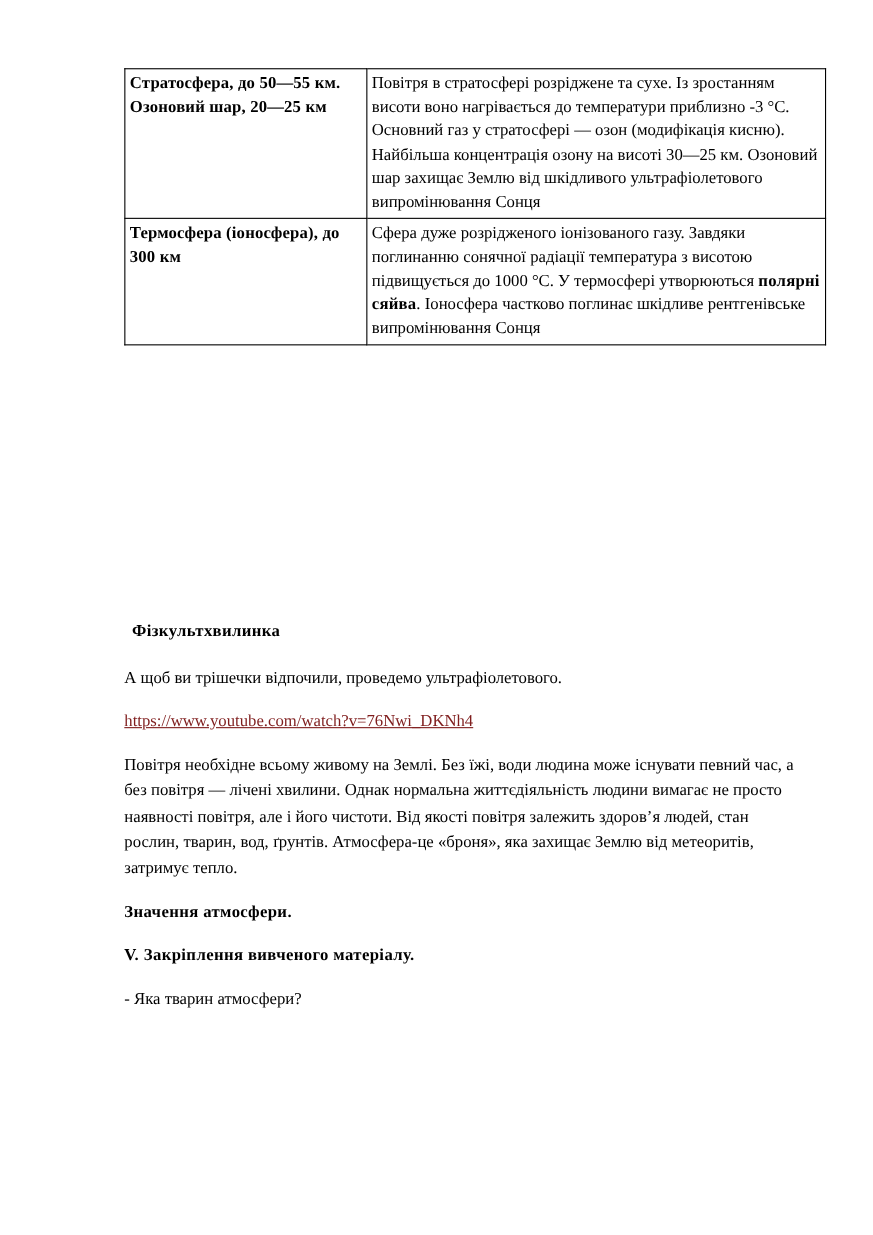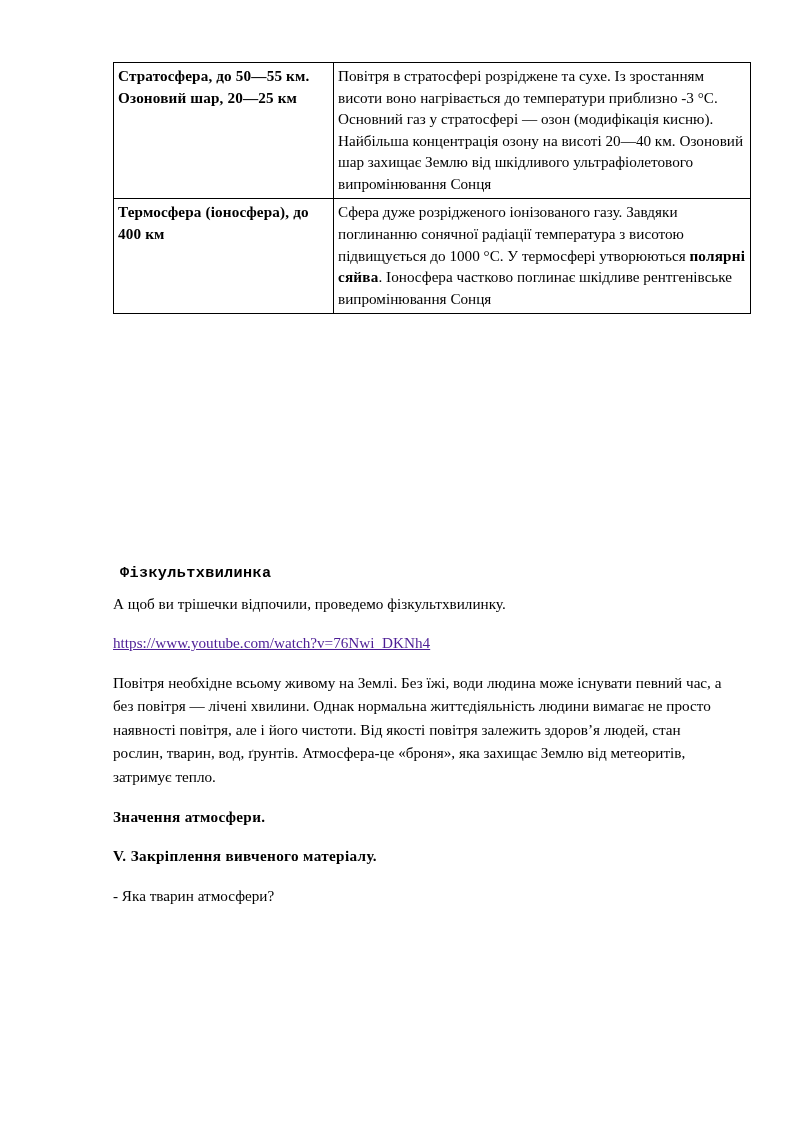--- a/index.html
+++ b/index.html
@@ -67,59 +67,59 @@
     text-align: left;
   }
   .p.heading {
     font-weight: bold;
     letter-spacing: 0.35px;
   }
   .p.indent {
     padding-left: 7px;
   }
   .link {
-    color: #4c1d95;
+    color: #7f1d1d;
     text-decoration: underline;
     font-size: 15.2px;
     line-height: 1.55;
     word-break: break-all;
   }
   .p.block {
     margin-bottom: 16px;
   }
-  .gap-wide { margin-bottom: 6px; font-family: Liberation Mono, monospace; }
+  .gap-wide { margin-bottom: 19px; }
   .nowrapsp { white-space: pre; }
 </style>
 </head>
 <body>
 
 <div class="page">
 
   <table class="atmo-table">
     <tbody>
       <tr>
         <td class="layer">Стратосфера, до 50—55 км. Озоновий шар, 20—25 км</td>
         <td class="descr">
-          <span>Повітря в стратосфері розріджене та сухе. Із зростанням висоти воно нагрівається до температури приблизно -3 °C. Основний газ у стратосфері — озон (модифікація кисню). Найбільша концентрація озону на висоті 20—40 км. Озоновий шар захищає Землю від шкідливого ультрафіолетового випромінювання Сонця</span>
+          <span>Повітря в стратосфері розріджене та сухе. Із зростанням висоти воно нагрівається до температури приблизно -3 °C. Основний газ у стратосфері — озон (модифікація кисню). Найбільша концентрація озону на висоті 30—25 км. Озоновий шар захищає Землю від шкідливого ультрафіолетового випромінювання Сонця</span>
         </td>
       </tr>
       <tr>
-        <td class="layer">Термосфера (іоносфера), до 400 км</td>
+        <td class="layer">Термосфера (іоносфера), до 300 км</td>
         <td class="descr">
           <span>Сфера дуже розрідженого іонізованого газу. Завдяки поглинанню сонячної радіації температура з висотою підвищується до 1000 °C. У термосфері утворюються </span><b>полярні сяйва</b><span>. Іоносфера частково поглинає шкідливе рентгенівське випромінювання Сонця</span>
         </td>
       </tr>
     </tbody>
   </table>
 
   <div class="content">
 
     <p class="p heading indent gap-wide">Фізкультхвилинка</p>
 
-    <p class="p block">А щоб ви трішечки відпочили, проведемо фізкультхвилинку.</p>
+    <p class="p block">А щоб ви трішечки відпочили, проведемо ультрафіолетового.</p>
 
     <p class="p block"><a class="link" href="#">https://www.youtube.com/watch?v=76Nwi_DKNh4</a></p>
 
 
 
     <p class="p block">Повітря необхідне всьому живому на Землі. Без їжі, води людина може існувати певний час, а без повітря — лічені хвилини. Однак нормальна життєдіяльність людини вимагає не просто наявності повітря, але і його чистоти. Від якості повітря залежить здоров’я людей, стан рослин, тварин, вод, ґрунтів. Атмосфера-це «броня», яка захищає Землю від метеоритів, затримує тепло.</p>
 
     <p class="p heading block">Значення атмосфери.</p>
 
     <p class="p heading block">V. Закріплення вивченого матеріалу.</p>

